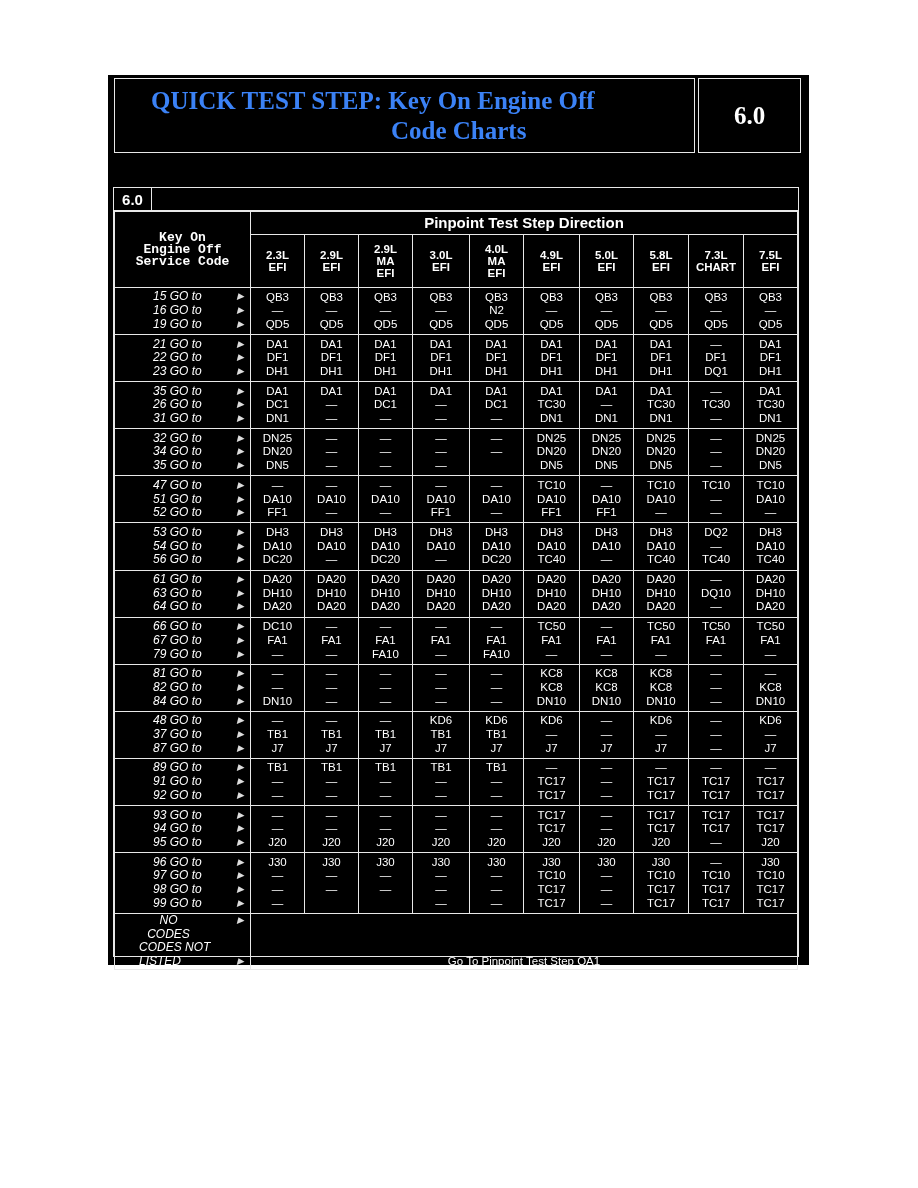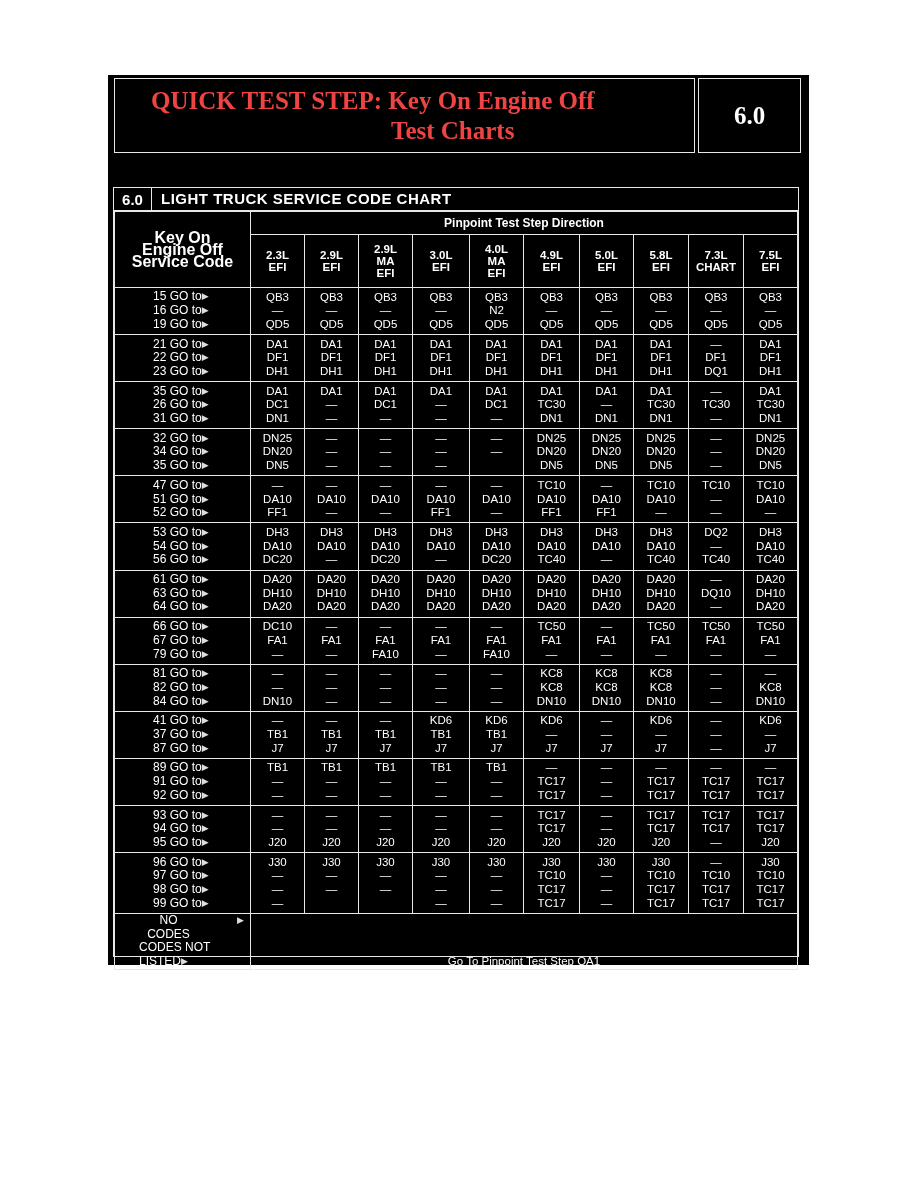--- a/index.html
+++ b/index.html
@@ -1,55 +1,54 @@
 <!DOCTYPE html>
 <html><head>
 <meta charset="utf-8">
 <style>
   html, body { margin:0; padding:0; background:#ffffff; }
   body { width:918px; height:1188px; position:relative; overflow:hidden; font-family:"Liberation Sans", sans-serif; }
   .sheet { position:absolute; left:108px; top:75px; width:701px; height:890px; background:#000; }
-  .title-box { position:absolute; left:6px; top:3px; width:579px; height:73px; border:1.5px solid #e8e8e8; color:#ef4444;
+  .title-box { position:absolute; left:6px; top:3px; width:579px; height:73px; border:1.5px solid #e8e8e8; color:#3b82f6;
                font-family:"Liberation Serif", serif; font-weight:bold; }
   .title-line1 { position:absolute; left:36px; top:8px; font-size:25px; white-space:nowrap; }
   .title-line2 { position:absolute; left:276px; top:38px; font-size:25px; white-space:nowrap; }
   .num-box { position:absolute; left:590px; top:3px; width:101px; height:73px; border:1.5px solid #e8e8e8; color:#fff;
              font-family:"Liberation Serif", serif; font-weight:bold; font-size:25px; display:flex; align-items:center; justify-content:center; }
   .chart { position:absolute; left:5px; top:112px; width:684px; height:768px; border:1.5px solid #e8e8e8; }
   .chart-head { position:absolute; left:0; top:0; width:684px; height:22px; border-bottom:1.5px solid #e8e8e8; color:#fff; font-weight:bold; font-size:15px; }
   .chart-num { position:absolute; left:0; top:0; width:37px; height:22px; border-right:1.5px solid #e8e8e8; display:flex; align-items:center; justify-content:center; }
   .chart-title { position:absolute; left:47px; top:2px; letter-spacing:0.5px; white-space:nowrap; }
   table.grid { position:absolute; left:0; top:23px; border-collapse:collapse; color:#fff; font-size:11.5px; table-layout:fixed; }
   table.grid td, table.grid th { border:1.3px solid #e8e8e8; padding:0; text-align:center; vertical-align:middle; }
   table.grid th { font-weight:bold; line-height:12px; }
-  .keyhead { font-size:16px; line-height:14px; font-weight:bold; }
-  .pp-head { height:22px; font-size:12px; }
+  .keyhead { font-size:13px; line-height:14px; font-weight:bold;font-family:Liberation Mono, monospace; }
+  .pp-head { height:22px; font-size:15px; }
   .colhead { height:52px; }
   .codes { text-align:left !important; padding-left:0 !important; }
-  .code-line { display:flex; padding:0 6px 0 38px; line-height:13.7px; font-size:12px; }
+  .code-line { display:flex; justify-content:space-between; padding:0 6px 0 38px; line-height:13.7px; font-size:12px;font-style:italic; }
   .arrow { font-size:9px; color:#ddd; }
   .vals { line-height:13.7px; font-size:11.5px; }
   .val-line { height:13.7px; }
   .footer-msg { font-size:11.5px; vertical-align:bottom !important; padding-bottom:2px !important; }
   .nocodes { font-size:12px; line-height:13.5px; position:relative; }
 </style>
 </head>
 <body>
 
 <div class="sheet">
   <div class="title-box">
     <div class="title-line1">QUICK TEST STEP: Key On Engine Off</div>
-    <div class="title-line2">Test Charts</div>
+    <div class="title-line2">Code Charts</div>
   </div>
   <div class="num-box">6.0</div>
 
   <div class="chart">
     <div class="chart-head">
       <div class="chart-num">6.0</div>
-      <div class="chart-title">LIGHT TRUCK SERVICE CODE CHART</div>
     </div>
     <table class="grid" id="grid">
       <colgroup>
         <col style="width:136px">
           <col style="width:54px">
           <col style="width:54px">
           <col style="width:54px">
           <col style="width:57px">
           <col style="width:54px">
           <col style="width:56px">
@@ -703,21 +702,21 @@
             </td>
             <td class="vals">
               <div class="val-line">—</div>
               <div class="val-line">KC8</div>
               <div class="val-line">DN10</div>
             </td>
           </tr>
           <tr>
             <td class="codes" style="height: 46.1px;">
               <div class="code-line">
-                <span><span>41</span><span> </span><span>GO to</span></span>
+                <span><span>48</span><span> </span><span>GO to</span></span>
                 <span class="arrow">▶</span>
               </div>
               <div class="code-line">
                 <span><span>37</span><span> </span><span>GO to</span></span>
                 <span class="arrow">▶</span>
               </div>
               <div class="code-line">
                 <span><span>87</span><span> </span><span>GO to</span></span>
                 <span class="arrow">▶</span>
               </div>

